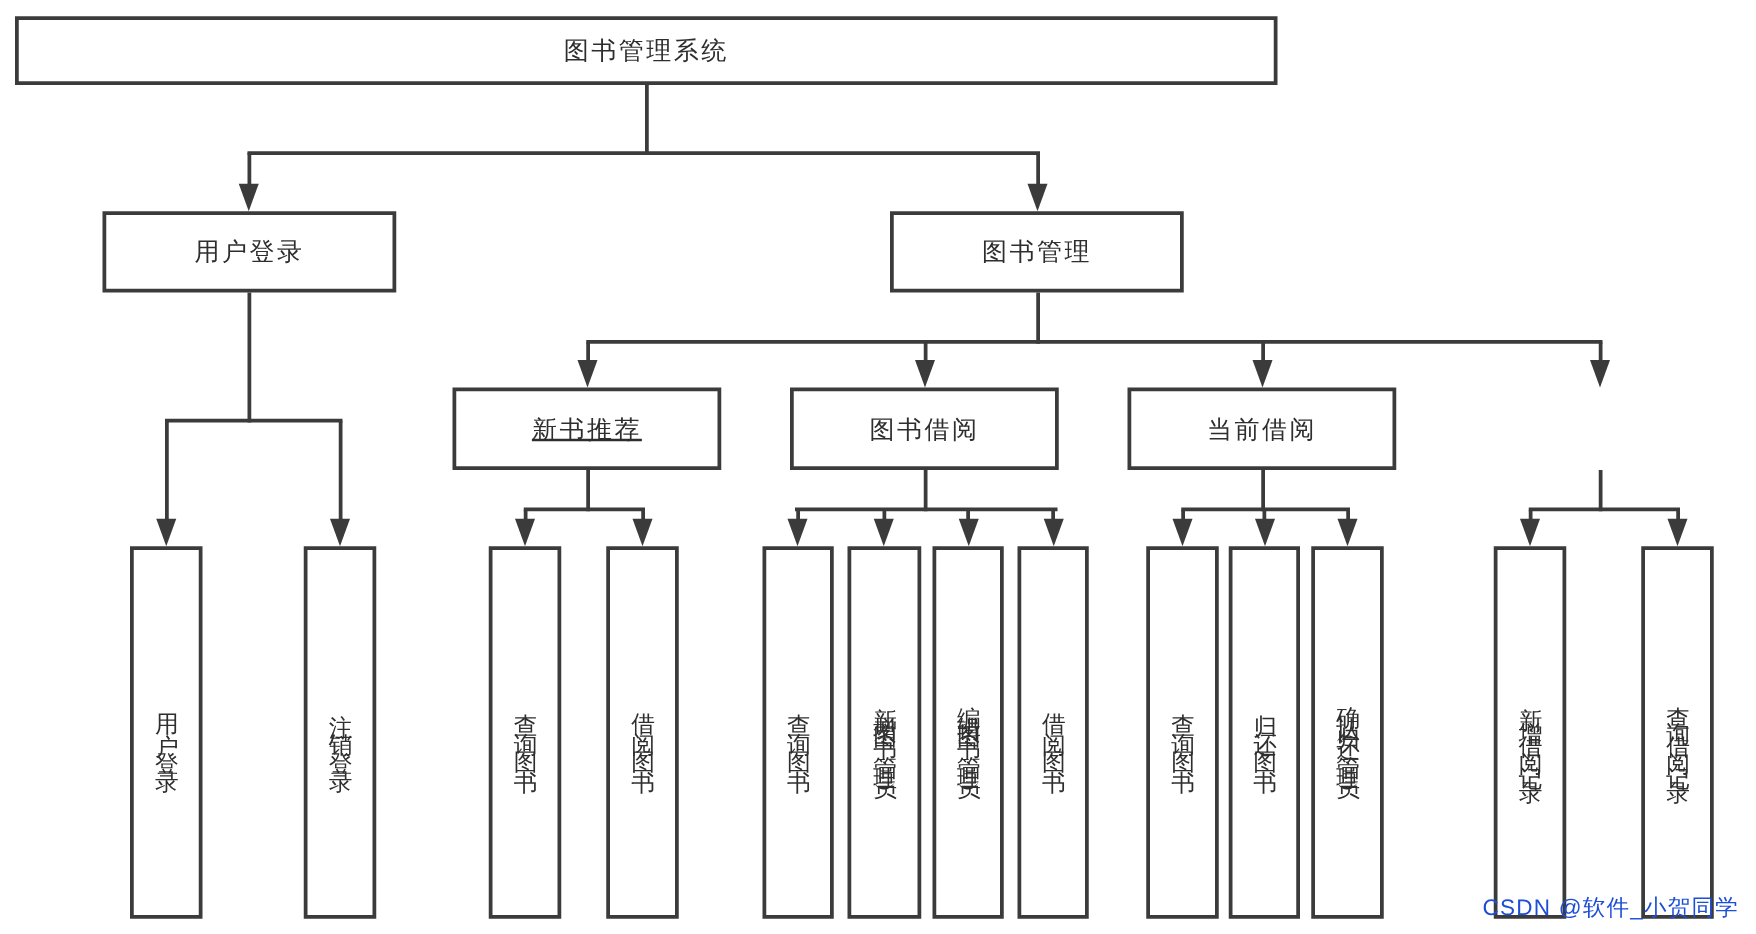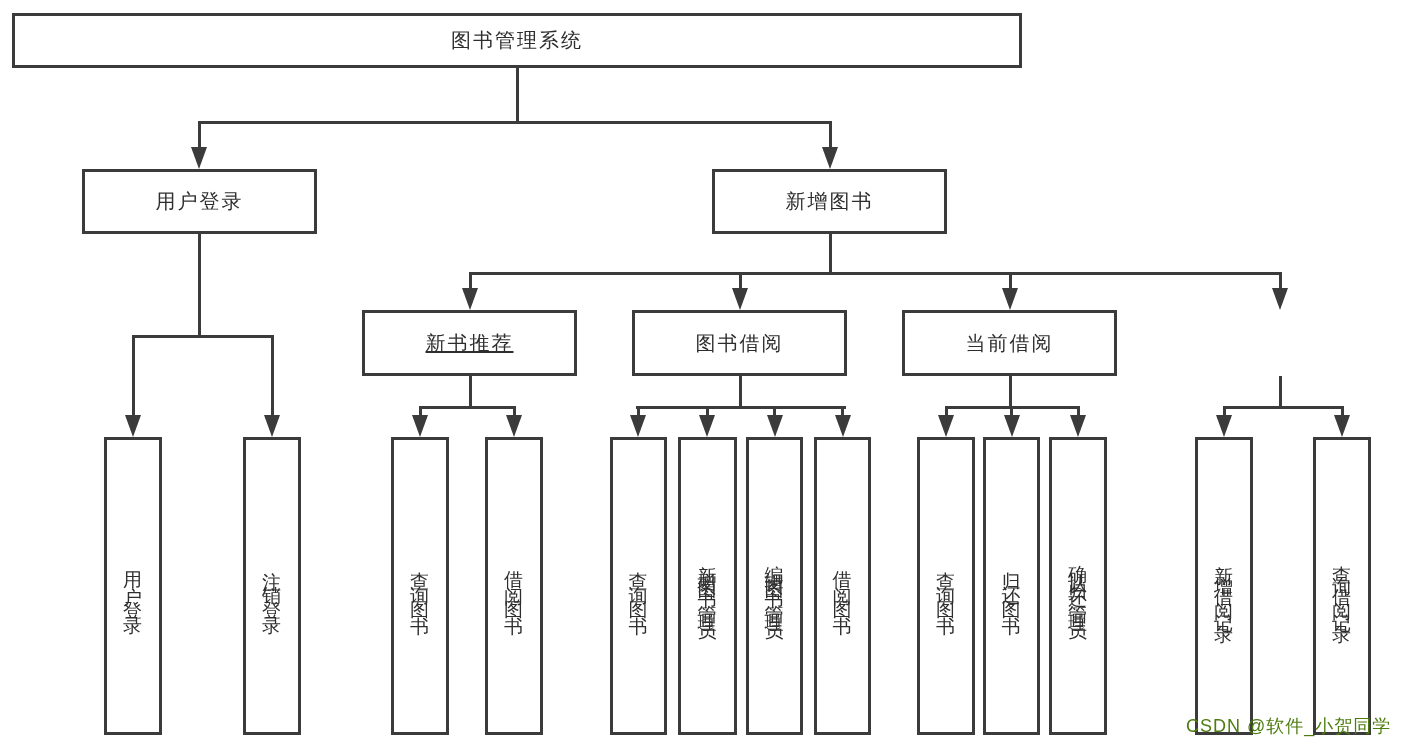--- a/index.html
+++ b/index.html
@@ -45,35 +45,35 @@
     height: 0;
     border-left: 8px solid transparent;
     border-right: 8px solid transparent;
     border-top: 22px solid #3b3b3b;
   }
   .watermark {
     position: absolute;
     left: 1186px;
     top: 714px;
     font-size: 18px;
-    color: #4d7c0f;
+    color: #1d4ed8;
     letter-spacing: 1px;
     white-space: nowrap;
   }
 </style>
 </head>
 <body>
 
 <div class="canvas">
 
   <div class="box" style="left:12px; top:13px; width:1010px; height:55px;">图书管理系统</div>
 
   <div class="box" style="left:82px; top:169px; width:235px; height:65px;">用户登录</div>
 
-  <div class="box" style="left:712px; top:169px; width:235px; height:65px;">新增图书</div>
+  <div class="box" style="left:712px; top:169px; width:235px; height:65px;">图书管理</div>
 
   <div class="box" style="left:362px; top:310px; width:215px; height:66px;text-decoration:underline;">新书推荐</div>
 
   <div class="box" style="left:902px; top:310px; width:215px; height:66px;">当前借阅</div>
 
   <div class="box" style="left:632px; top:310px; width:215px; height:66px;">图书借阅</div>
 
 
   <div class="box vbox" style="left:104px; top:437px; width:58px; height:298px;">用户登录</div>
 

